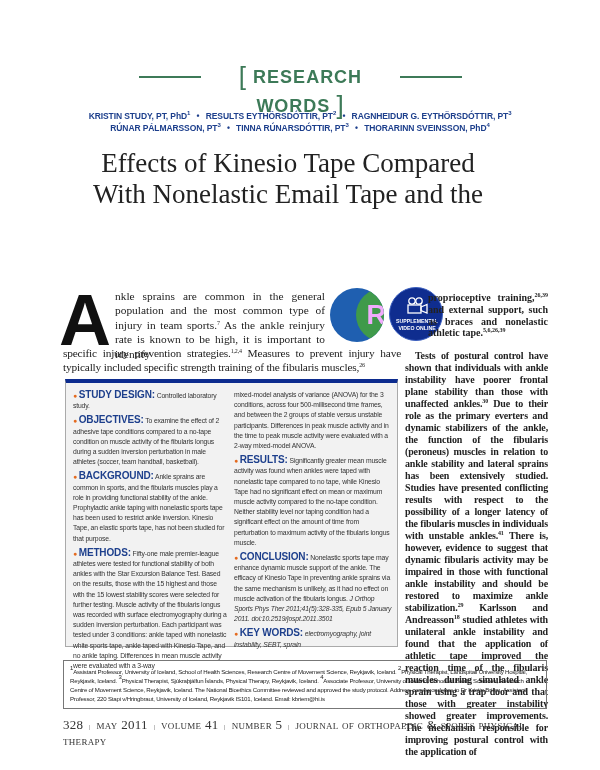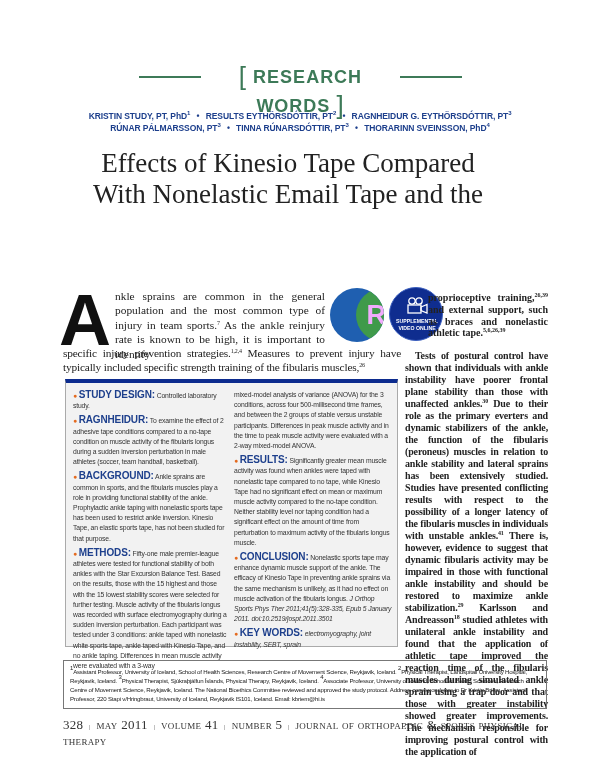--- a/index.html
+++ b/index.html
@@ -115,21 +115,21 @@
 
 <div class="right-col">
   <p>
     <span>Tests of postural control have shown that individuals with ankle instability have poorer frontal plane stability than those with unaffected ankles.</span><sup>30</sup><span> Due to their role as the primary everters and dynamic stabilizers of the ankle, the function of the fibularis (peroneus) muscles in relation to ankle stability and lateral sprains has been extensively studied. Studies have presented conflicting results with respect to the possibility of a longer latency of the fibularis muscles in individuals with unstable ankles.</span><sup>41</sup><span> There is, however, evidence to suggest that dynamic fibularis activity may be impaired in those with functional ankle instability and should be restored to maximize ankle stabilization.</span><sup>29</sup><span> Karlsson and Andreasson</span><sup>18</sup><span> studied athletes with unilateral ankle instability and found that the application of athletic tape improved the reaction time of the fibularis muscles during simulated ankle sprain using a trap door and that those with greater instability showed greater improvements. The mechanism responsible for improving postural control with the application of</span>
   </p>
 </div>
 
 <div class="abstract">
   <div class="abs-col c1">
     <p><span class="bullet">● </span><span class="head">STUDY DESIGN:</span><span> Controlled laboratory study.</span></p>
-    <p><span class="bullet">● </span><span class="head">RAGNHEIDUR:</span><span> To examine the effect of 2 adhesive tape conditions compared to a no-tape condition on muscle activity of the fibularis longus during a sudden inversion perturbation in male athletes (soccer, team handball, basketball).</span></p>
+    <p><span class="bullet">● </span><span class="head">OBJECTIVES:</span><span> To examine the effect of 2 adhesive tape conditions compared to a no-tape condition on muscle activity of the fibularis longus during a sudden inversion perturbation in male athletes (soccer, team handball, basketball).</span></p>
     <p><span class="bullet">● </span><span class="head">BACKGROUND:</span><span> Ankle sprains are common in sports, and the fibularis muscles play a role in providing functional stability of the ankle. Prophylactic ankle taping with nonelastic sports tape has been used to restrict ankle inversion. Kinesio Tape, an elastic sports tape, has not been studied for that purpose.</span></p>
     <p><span class="bullet">● </span><span class="head">METHODS:</span><span> Fifty-one male premier-league athletes were tested for functional stability of both ankles with the Star Excursion Balance Test. Based on the results, those with the 15 highest and those with the 15 lowest stability scores were selected for further testing. Muscle activity of the fibularis longus was recorded with surface electromyography during a sudden inversion perturbation. Each participant was tested under 3 conditions: ankle taped with nonelastic white sports tape, ankle taped with Kinesio Tape, and no ankle taping. Differences in mean muscle activity were evaluated with a 3-way</span></p>
   </div>
   <div class="abs-col c2">
     <p>mixed-model analysis of variance (ANOVA) for the 3 conditions, across four 500-millisecond time frames, and between the 2 groups of stable versus unstable participants. Differences in peak muscle activity and in the time to peak muscle activity were evaluated with a 2-way mixed-model ANOVA.</p>
     <p><span class="bullet">● </span><span class="head">RESULTS:</span><span> Significantly greater mean muscle activity was found when ankles were taped with nonelastic tape compared to no tape, while Kinesio Tape had no significant effect on mean or maximum muscle activity compared to the no-tape condition. Neither stability level nor taping condition had a significant effect on the amount of time from perturbation to maximum activity of the fibularis longus muscle.</span></p>
     <p><span class="bullet">● </span><span class="head">CONCLUSION:</span><span> Nonelastic sports tape may enhance dynamic muscle support of the ankle. The efficacy of Kinesio Tape in preventing ankle sprains via the same mechanism is unlikely, as it had no effect on muscle activation of the fibularis longus.</span> <span class="it">J Orthop Sports Phys Ther 2011;41(5):328-335, Epub 5 January 2011. doi:10.2519/jospt.2011.3501</span></p>
     <p><span class="bullet">● </span><span class="head">KEY WORDS:</span><span class="it"> electromyography, joint instability, SEBT, sprain</span></p>
   </div>
 </div>

